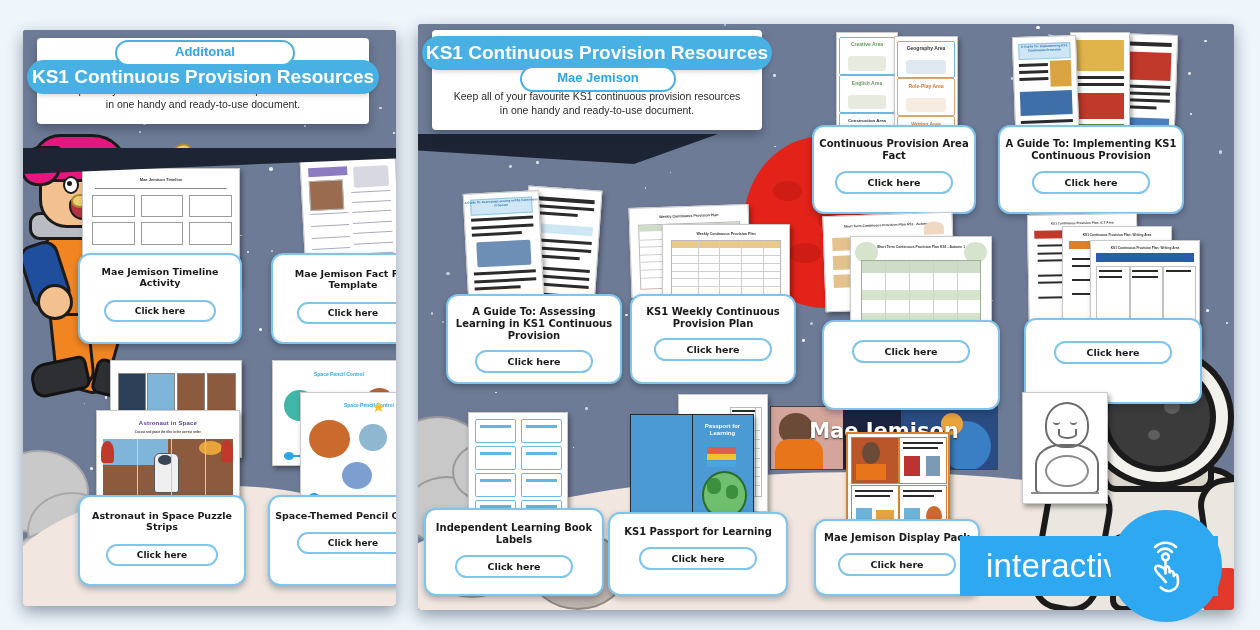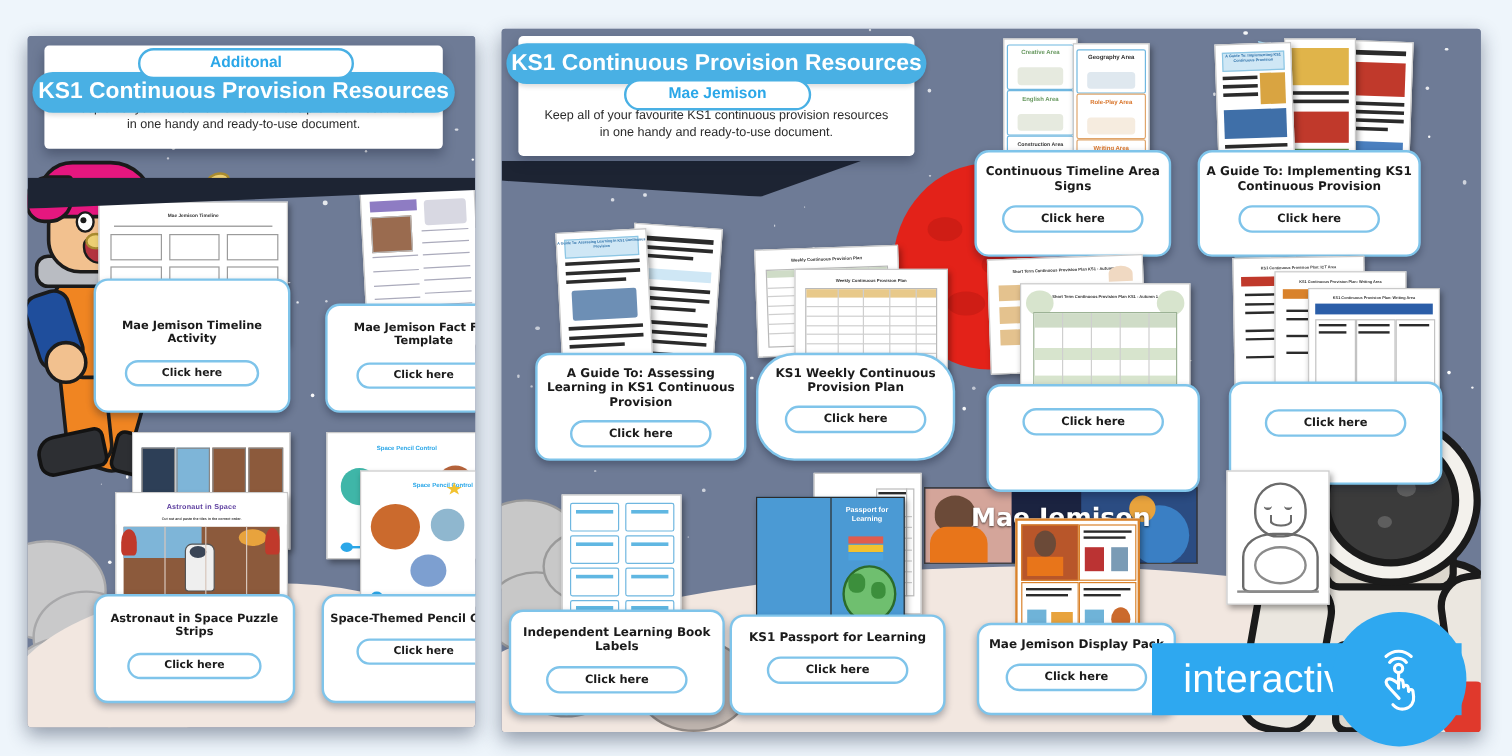--- a/index.html
+++ b/index.html
@@ -194,21 +194,21 @@
             <div class="tbox" style="left:68%;top:22%;width:26%;height:18%;"></div>
             <div class="tbox" style="left:6%;top:46%;width:26%;height:18%;"></div>
             <div class="tbox" style="left:37%;top:46%;width:26%;height:18%;"></div>
             <div class="tbox" style="left:68%;top:46%;width:26%;height:18%;"></div>
             <div class="tbox" style="left:17%;top:74%;width:66%;height:22%;"></div>
             <div class="tline" style="left:17%;top:85%;width:66%;"></div>
             <div class="tline" style="left:39%;top:74%;width:1px;height:22%;background:#9b9b9b;"></div>
             <div class="tline" style="left:61%;top:74%;width:1px;height:22%;background:#9b9b9b;"></div>
           </div>
         </div>
-        <div class="plate" style="height:76px;padding-top:32px;margin-top:20px;">
+        <div class="plate" style="height:76px;padding-top:11px;margin-top:20px;">
           <div class="label" style="font-size:9.5px;">Mae Jemison Timeline Activity</div>
           <div class="btn" style="margin-top:11px;width:108px;padding:4px 0;font-size:9px;">Click here</div>
         </div>
       </div>
 
       <div class="card" style="left:248px;top:128px;width:164px;height:186px;z-index:20;">
         <div class="thumbs" style="left:32px;top:0;width:96px;height:132px;">
           <div class="pg" style="left:0;top:0;width:94px;height:130px;transform:rotate(-3deg);">
             <div style="position:absolute;left:7%;top:5%;width:42%;height:7%;background:#8e7cc3;"></div>
             <div style="position:absolute;left:55%;top:6%;width:38%;height:16%;background:#d8d8e2;border-radius:3px;"></div>
@@ -492,21 +492,21 @@
               <div style="position:absolute;left:0;right:0;top:10%;font-size:5px;text-align:center;color:#d9762c;font-weight:bold;">Role-Play Area</div>
               <div style="position:absolute;left:14%;bottom:8%;width:72%;height:40%;background:#f6ecdf;border-radius:3px;"></div>
             </div>
             <div class="minicard" style="left:4%;top:67%;right:4%;height:30%;border-color:#e0a56b;">
               <div style="position:absolute;left:0;right:0;top:10%;font-size:5px;text-align:center;color:#d9762c;font-weight:bold;">Writing Area</div>
               <div style="position:absolute;left:14%;bottom:8%;width:72%;height:40%;background:#f6ecdf;border-radius:3px;"></div>
             </div>
           </div>
         </div>
         <div class="plate" style="height:74px;padding-top:11px;">
-          <div class="label" style="font-size:10px;">Continuous Timeline Area Signs</div>
+          <div class="label" style="font-size:10px;">Continuous Provision Area Fact</div>
           <div class="btn" style="margin-top:9px;width:114px;padding:4px 0;font-size:9.5px;">Click here</div>
         </div>
       </div>
 
       <div class="card" style="left:580px;top:6px;width:186px;height:184px;z-index:20;">
         <div class="thumbs" style="left:12px;top:2px;width:170px;height:122px;">
           <div class="pg" style="left:104px;top:2px;width:60px;height:118px;transform:rotate(2deg);">
             <div style="position:absolute;left:8%;top:6%;right:8%;height:4px;background:#2b2b2b;"></div>
             <div style="position:absolute;left:8%;top:14%;right:8%;height:24%;background:#c0392b;"></div>
             <div style="position:absolute;left:8%;top:42%;right:8%;height:3px;background:#2b2b2b;"></div>
@@ -606,21 +606,21 @@
               <div class="r" style="top:64%;"></div>
                 <div class="r" style="top:75%;"></div>
               <div class="r" style="top:86%;"></div>
               <div class="c" style="left:24%;"></div>
                 <div class="c" style="left:44%;"></div>
               <div class="c" style="left:64%;"></div>
                 <div class="c" style="left:84%;"></div>
             </div>
           </div>
         </div>
-        <div class="plate" style="height:76px;padding-top:10px;border-radius:32px;">
+        <div class="plate" style="height:76px;padding-top:10px;">
           <div class="label" style="font-size:10px;">KS1 Weekly Continuous Provision Plan</div>
           <div class="btn" style="margin-top:8px;width:114px;padding:4px 0;font-size:9.5px;">Click here</div>
         </div>
       </div>
 
       <div class="card" style="left:404px;top:190px;width:178px;height:196px;z-index:20;">
         <div class="thumbs" style="left:2px;top:0;width:176px;height:132px;">
           <div class="pg" style="left:0;top:0;width:128px;height:94px;transform:rotate(-2deg);">
             <div class="ttl" style="top:9%;font-size:3.4px;">Short Term Continuous Provision Plan KS1 - Autumn 1</div>
             <div style="position:absolute;left:6%;top:22%;width:16%;height:14%;background:#e4c28e;"></div>

